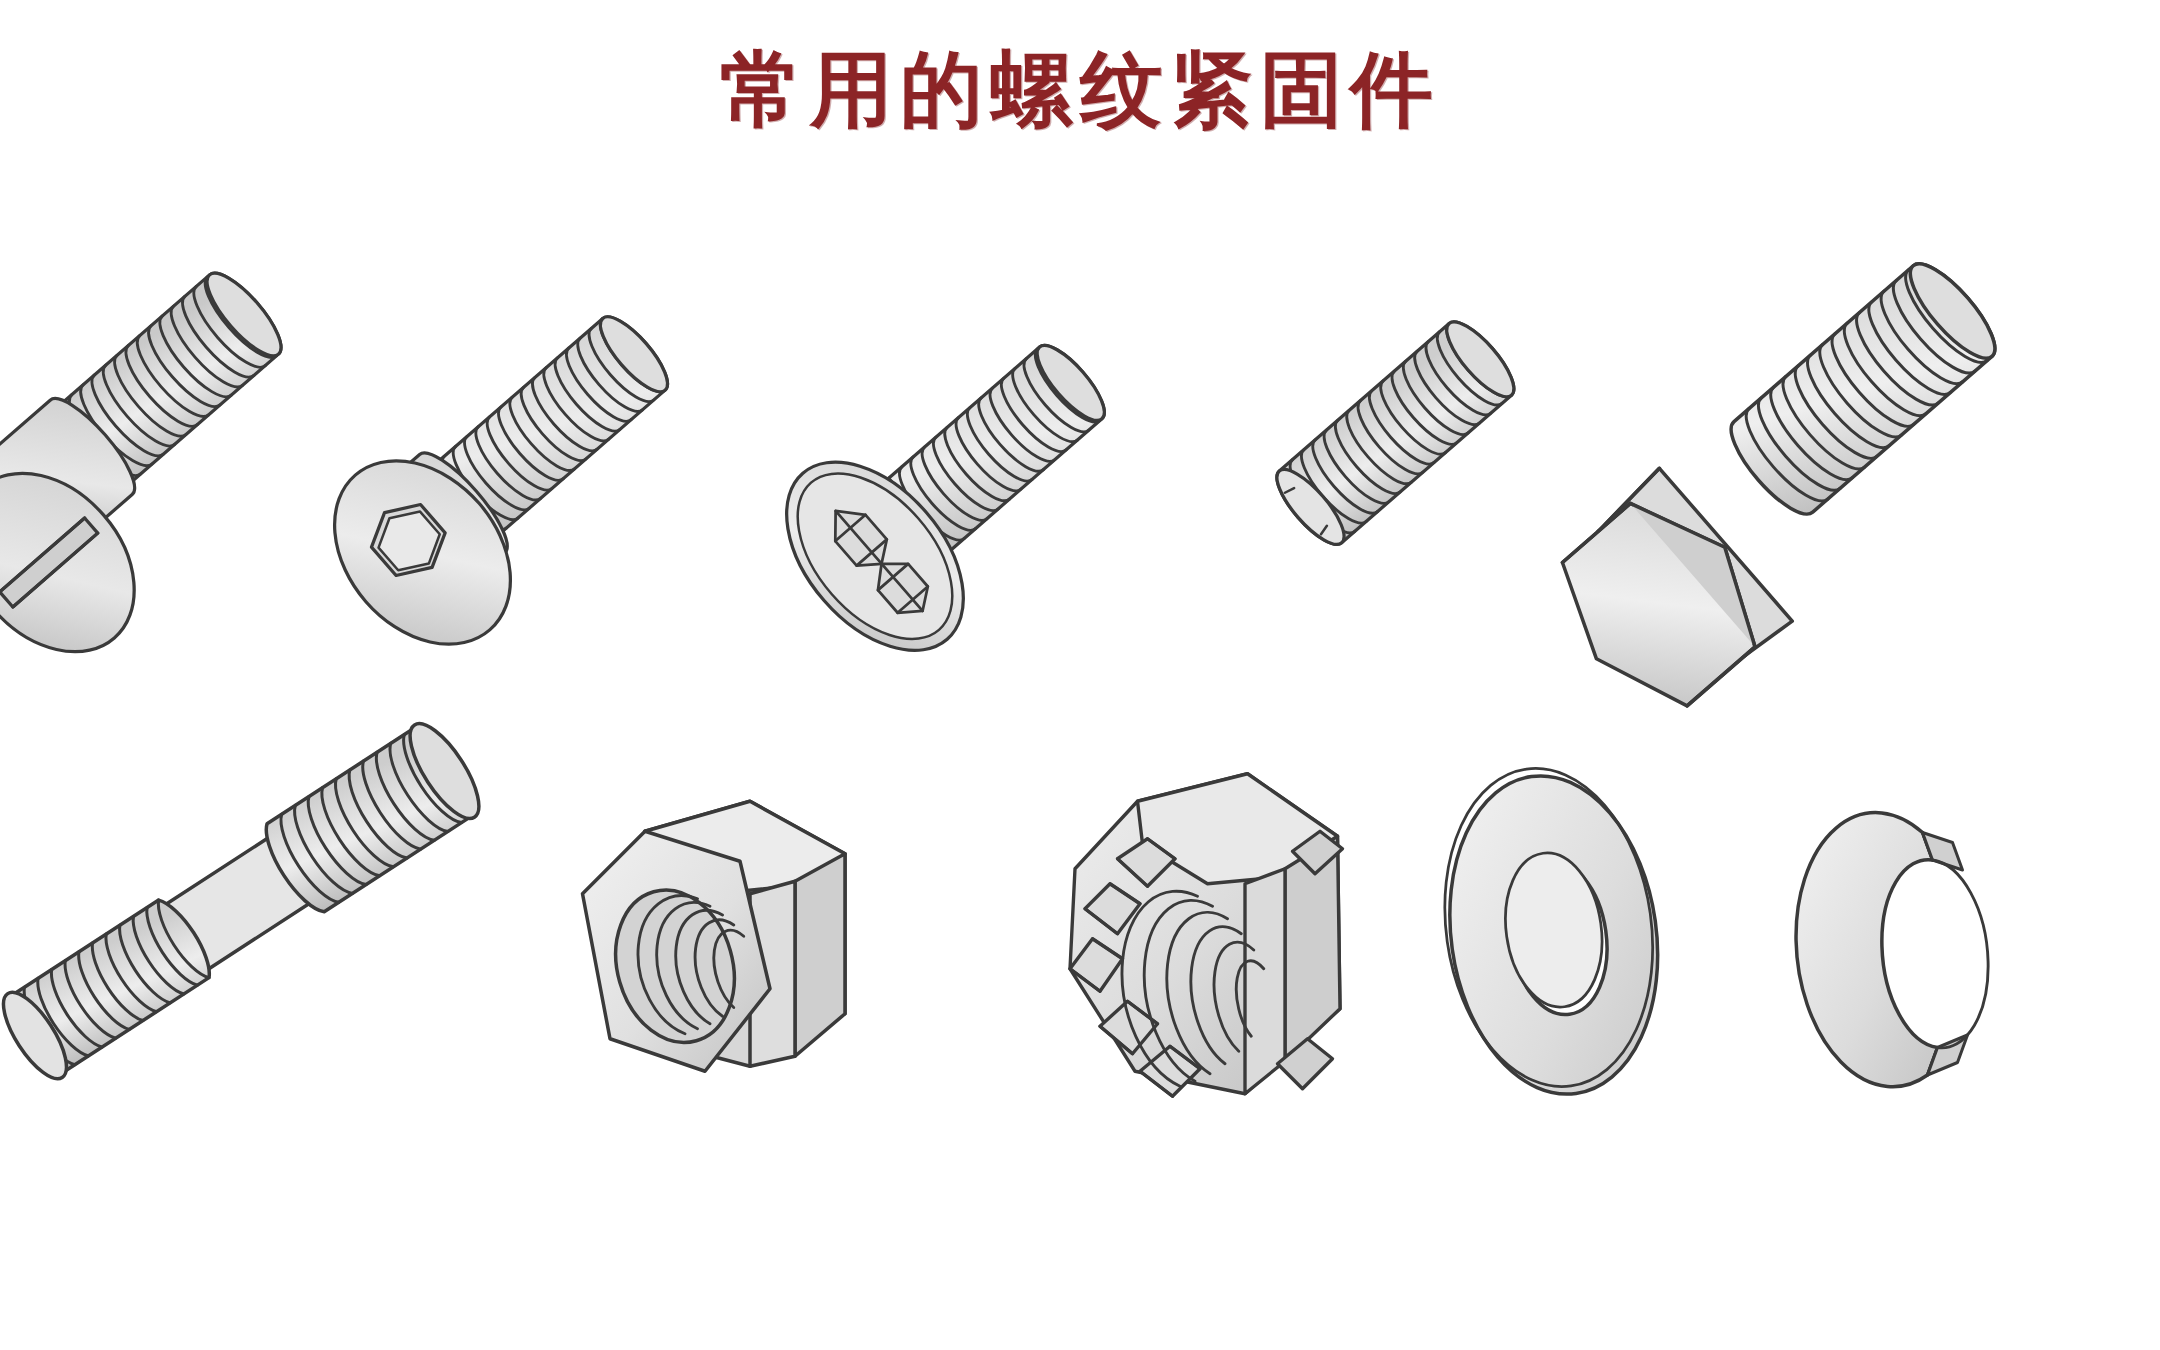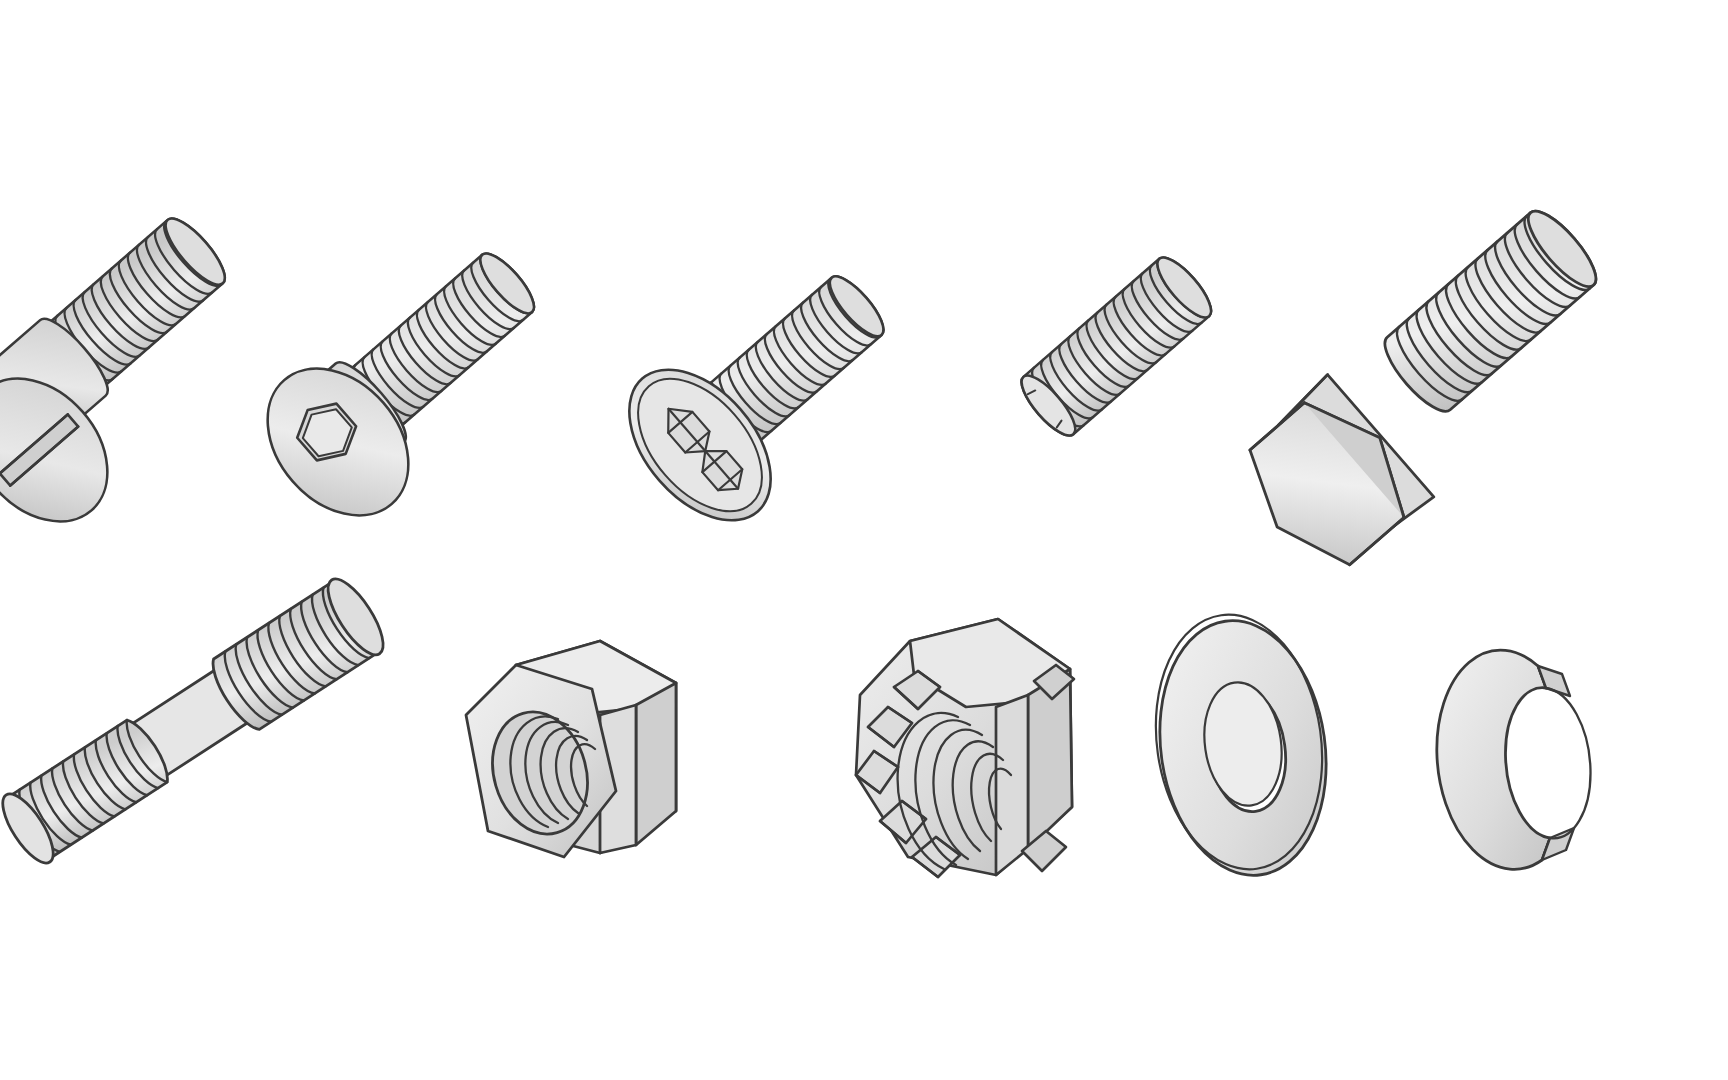--- a/index.html
+++ b/index.html
@@ -53,20 +53,21 @@
   #f-hex-nut         { left: 440px;  top: 595px; }
   #f-castle-nut      { left: 790px;  top: 575px; }
   #f-flat-washer     { left: 1125px; top: 590px; }
   #f-spring-washer   { left: 1390px; top: 620px; }
 </style>
 </head>
 <body>
 
 <div id="canvas">
 
+  <div class="title">常用的螺纹紧固件</div>
 
   <div class="fig" id="f-slotted-screw">
     <svg width="330" height="330" viewBox="0 0 330 330">
       <defs>
         <linearGradient id="gA" x1="0" y1="1" x2="1" y2="0">
           <stop offset="0" stop-color="#b9b9b9"></stop>
             <stop offset="0.45" stop-color="#e8e8e8"></stop>
             <stop offset="1" stop-color="#cfcfcf"></stop>
         </linearGradient>
         <linearGradient id="gShank" x1="0" y1="1" x2="0.3" y2="0">

